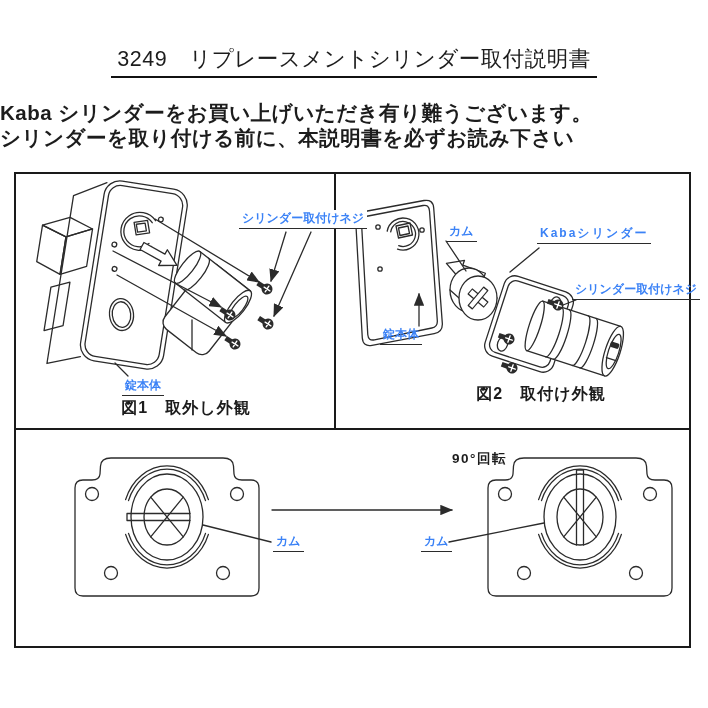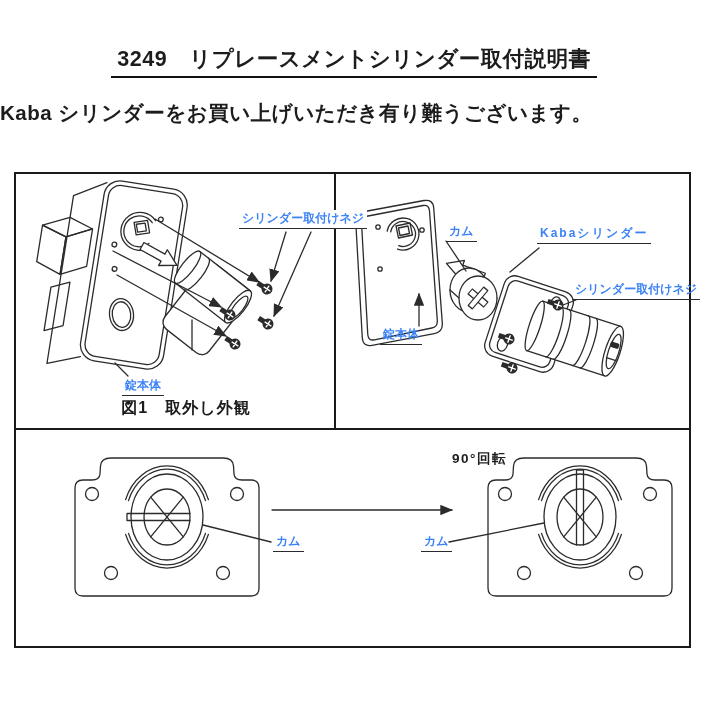--- a/index.html
+++ b/index.html
@@ -1,19 +1,19 @@
 <!DOCTYPE html>
 <html><head>
 <meta charset="utf-8">
 <style>
   html,body{margin:0;padding:0;background:#fff;}
   #page{position:relative;width:708px;height:708px;background:#ffffff;overflow:hidden;
         font-family:"Liberation Sans","DejaVu Sans",sans-serif;color:#1c1c1c;}
   .header{position:absolute;top:44px;left:0;width:100%;text-align:center;}
-  .doc-title{display:inline-block;font-weight:700;font-size:21.5px;letter-spacing:.5px;
+  .doc-title{display:inline-block;font-weight:400;font-size:21.5px;letter-spacing:.5px;
         border-bottom:2.2px solid #111;padding:0 6px 3px;}
   .intro{position:absolute;top:100px;left:0;width:100%;text-align:left;
         font-weight:700;font-size:20.5px;line-height:1.24;letter-spacing:.5px;}
   .figures{position:absolute;left:14px;top:172px;width:677px;height:476px;
         border:2px solid #1a1a1a;box-sizing:border-box;}
   .vdiv{position:absolute;left:318px;top:0;width:2px;height:254px;background:#1a1a1a;z-index:1;}
   .hdiv{position:absolute;left:0;top:254px;width:673px;height:2px;background:#1a1a1a;z-index:1;}
   .fig{position:absolute;}
   svg{display:block;}
   .lbl{position:absolute;font-weight:600;font-size:12px;white-space:nowrap;
@@ -26,20 +26,21 @@
 <body>
 
 <div id="page">
 
   <div class="header">
     <span class="doc-title">3249　リプレースメントシリンダー取付説明書</span>
   </div>
 
   <div class="intro">
     <div>Kaba シリンダーをお買い上げいただき有り難うございます。</div>
+    <div>シリンダーを取り付ける前に、本説明書を必ずお読み下さい</div>
   </div>
 
   <div class="figures">
     <div class="vdiv"></div>
     <div class="hdiv"></div>
 
     <svg class="fig" style="left:0;top:0" width="318" height="254" viewBox="0 0 318 254" stroke="#2b2b2b" stroke-width="1.3" fill="none" stroke-linecap="round" stroke-linejoin="round">
       <defs>
         <marker id="ah1" markerWidth="10" markerHeight="8" refX="9" refY="4" orient="auto">
           <path d="M0,0 L10,4 L0,8 Z" fill="#2b2b2b" stroke="none"></path>
@@ -206,19 +207,20 @@
     </svg>
 
     <div class="lbl overlap" style="left:223px;top:36px">シリンダー取付けネジ</div>
     <div class="lbl" style="left:106px;top:203px">錠本体</div>
     <div class="cap" style="left:40px;top:224px;width:260px">図1　取外し外観</div>
 
     <div class="lbl" style="left:430px;top:49px">カム</div>
     <div class="lbl" style="left:521px;top:51px;letter-spacing:2px">Kabaシリンダー</div>
     <div class="lbl" style="left:556px;top:107px">シリンダー取付けネジ</div>
     <div class="lbl" style="left:364px;top:152px">錠本体</div>
+    <div class="cap" style="left:390px;top:210px;width:270px">図2　取付け外観</div>
 
     <div class="note" style="left:416px;top:276px">90°回転</div>
     <div class="lbl" style="left:257px;top:359px">カム</div>
     <div class="lbl" style="left:405px;top:359px">カム</div>
   </div>
 
 </div>
 
 </body></html>

